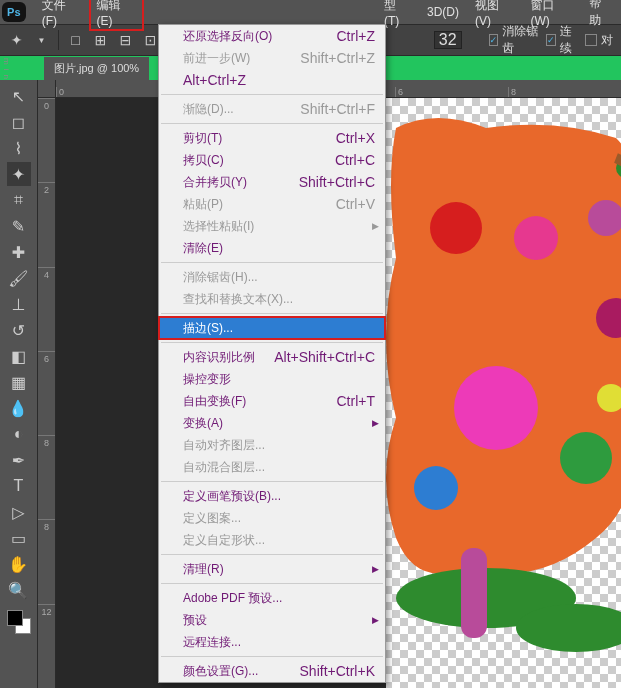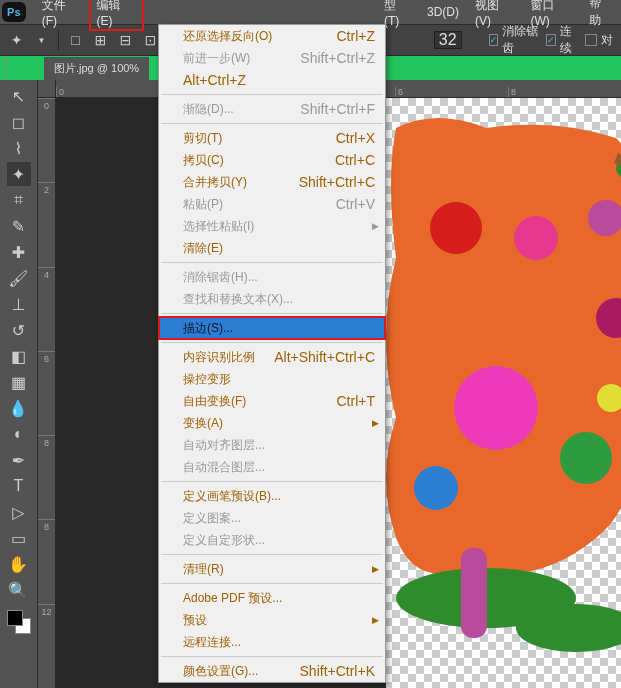--- a/index.html
+++ b/index.html
@@ -32,23 +32,23 @@
     .canvas-area { flex: 1; background: #282828; position: relative; overflow: hidden; }
     .ruler-h { position: absolute; top: 0; left: 18px; right: 0; height: 18px; background: #535353; border-bottom: 1px solid #2a2a2a; color: #aaa; font-size: 9px; display: flex; align-items: flex-end; }
     .ruler-h span { flex: 1; text-align: left; padding-left: 2px; border-left: 1px solid #777; }
     .ruler-v { position: absolute; top: 18px; left: 0; bottom: 0; width: 18px; background: #535353; border-right: 1px solid #2a2a2a; color: #aaa; font-size: 9px; display: flex; flex-direction: column; }
     .ruler-v span { flex: 1; writing-mode: horizontal-tb; padding-top: 2px; border-top: 1px solid #777; text-align: center; }
     .ruler-corner { position: absolute; top: 0; left: 0; width: 18px; height: 18px; background: #535353; border-right: 1px solid #2a2a2a; border-bottom: 1px solid #2a2a2a; }
     
     .canvas-content { position: absolute; top: 18px; left: 18px; right: 0; bottom: 0; }
     
     .dropdown-menu { position: absolute; top: 24px; left: 158px; width: 228px; background: #f0f0f0; border: 1px solid #999; box-shadow: 2px 2px 6px rgba(0,0,0,.4); z-index: 100; }
-    .dd-item { height: 22px; display: flex; align-items: center; padding: 0 10px 0 24px; font-size: 12px; color: #a16207; cursor: pointer; position: relative; }
+    .dd-item { height: 22px; display: flex; align-items: center; padding: 0 10px 0 24px; font-size: 12px; color: #701a75; cursor: pointer; position: relative; }
     .dd-item.disabled { color: #999; }
-    .dd-item.highlighted-item { background: #2d7dd2; color: #0f172a; }
+    .dd-item.highlighted-item { background: #2d7dd2; color: #ffffff; }
     .dd-item.boxed { outline: 2px solid #d61e1e; outline-offset: -1px; }
     .dd-label { flex: 1; }
     .dd-shortcut { font-size: 14px; color: inherit; }
     .dd-sep { height: 1px; background: #ccc; margin: 3px 2px; }
     .dd-arrow { position: absolute; right: 6px; font-size: 9px; }
     
     .mini-label { position: absolute; top: 58px; left: 2px; font-size: 8px; color: #888; writing-mode: vertical-lr; text-orientation: sideways; letter-spacing: 4px;}
   </style>
 </head>
 <body>

